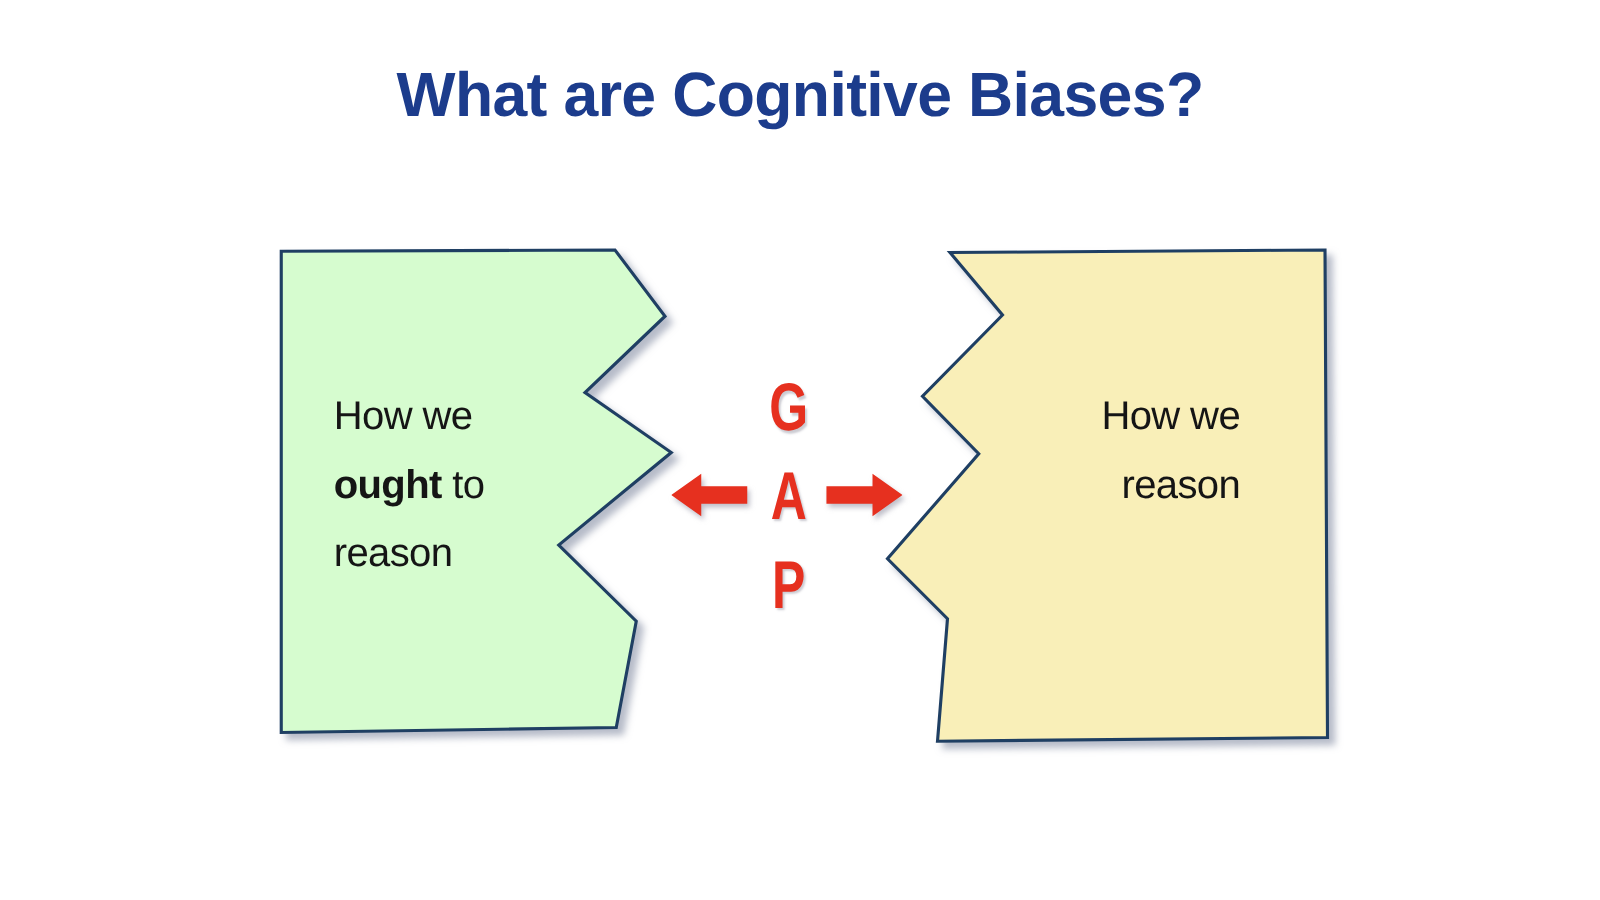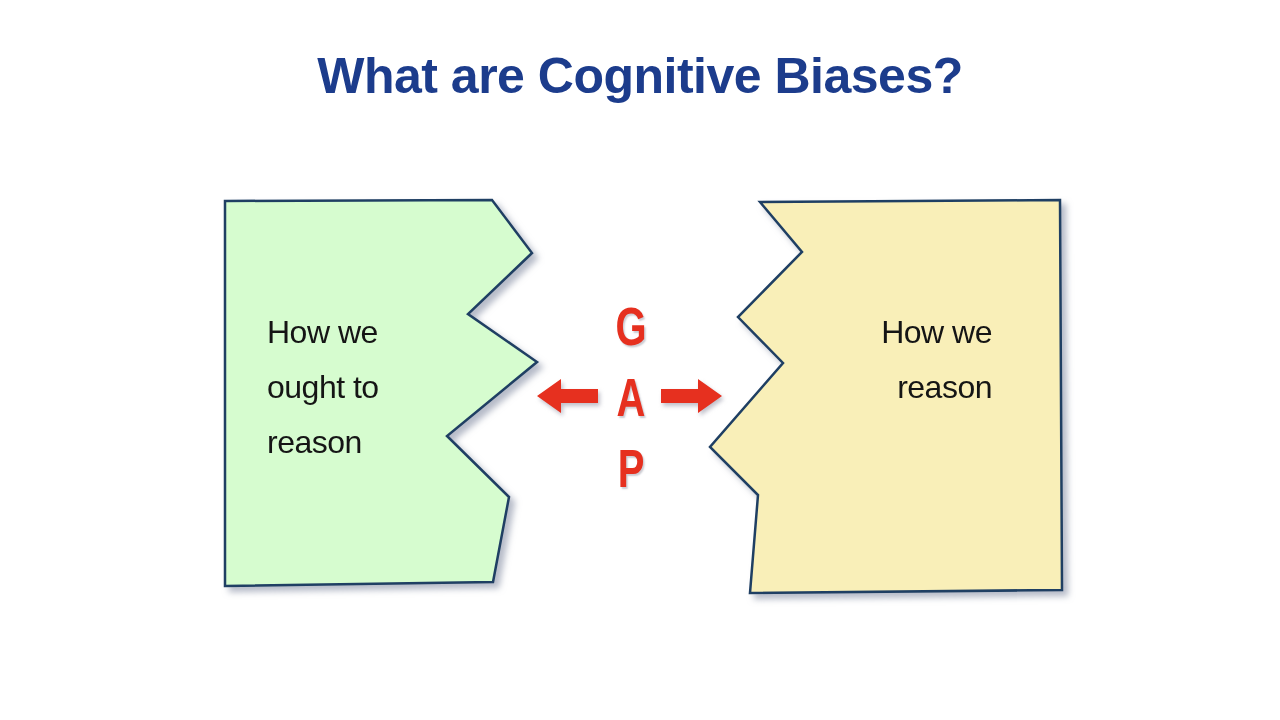--- a/index.html
+++ b/index.html
@@ -45,21 +45,21 @@
   .torn-shape {
     filter: drop-shadow(5px 5px 3px rgba(110, 120, 145, 0.5));
   }
   .card-text {
     position: absolute;
     font-size: 32px;
     line-height: 55px;
     color: var(--body-text);
     letter-spacing: -0.5px;
   }
-  .card-text b { font-weight: 400; text-align: center; }
+  .card-text b { font-weight: 700; text-align: center; }
   .card-text.left-card {
     left: 267px;
     top: 305px;
     text-align: left;
   }
   .card-text.right-card {
     left: 818px;
     top: 305px;
     width: 174px;
     text-align: right;

